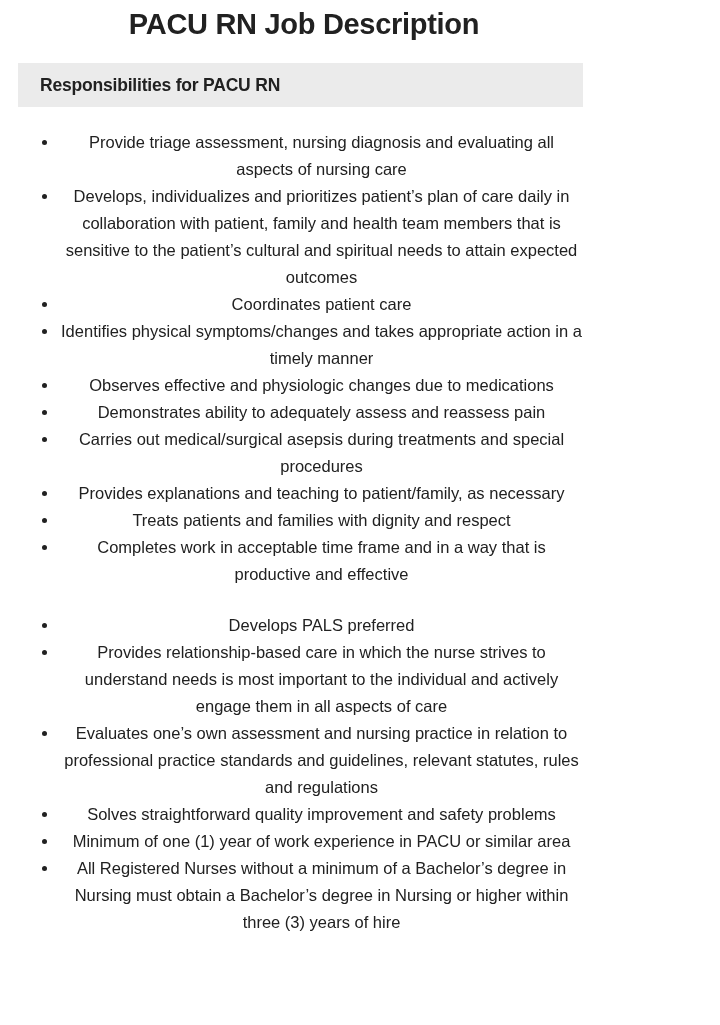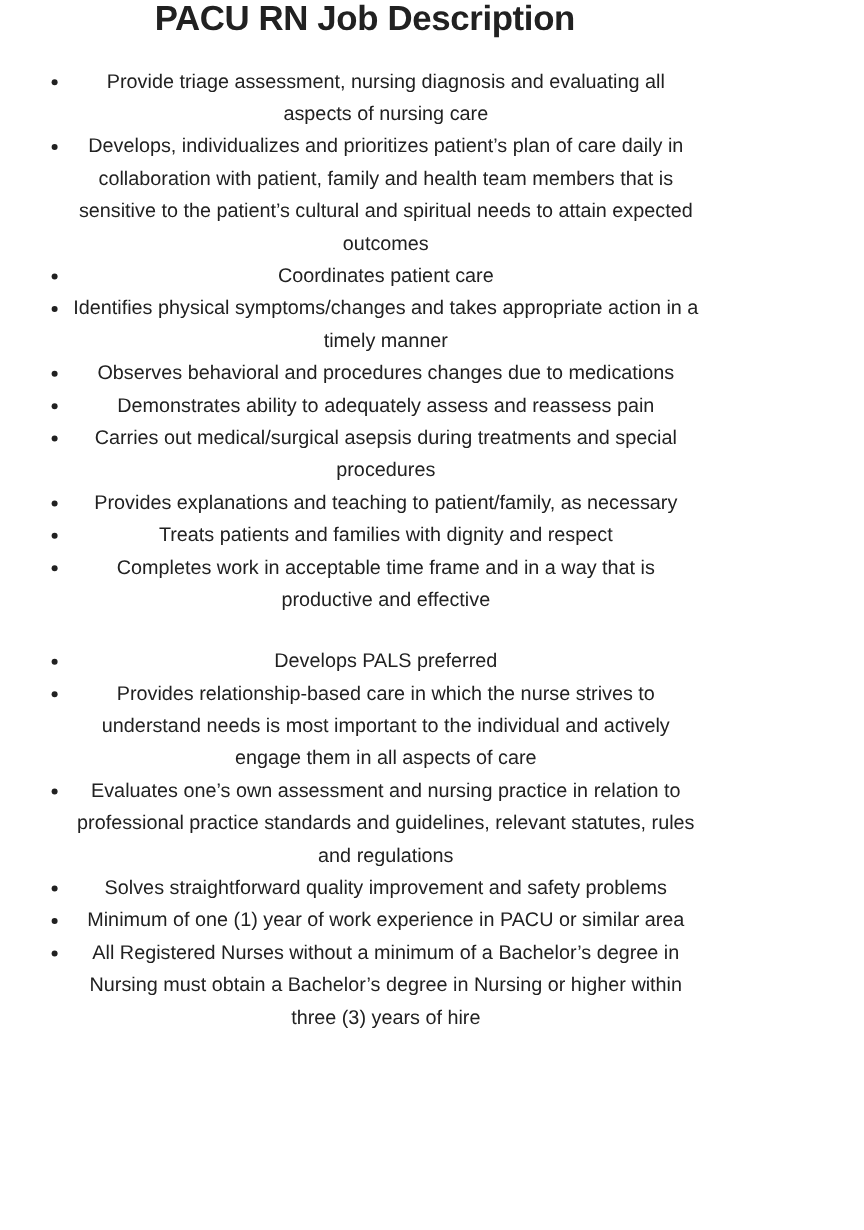--- a/index.html
+++ b/index.html
@@ -5,20 +5,21 @@
   * { margin: 0; padding: 0; box-sizing: border-box; }
   html, body {
     background: #ffffff;
     width: 720px;
     font-family: "Liberation Sans", sans-serif;
     color: #212121;
   }
   .page {
     width: 608px;
     min-height: 1025px;
+    padding-top: 8px;
     overflow: hidden;
   }
   .doc-title {
     text-align: center;
     font-size: 29px;
     font-weight: bold;
     letter-spacing: -0.3px;
     margin: 0 20px 22px 20px;
     line-height: 1.15;
   }
@@ -49,26 +50,27 @@
 </style>
 </head>
 <body>
 
 <div class="page">
 
   <h1 class="doc-title">PACU RN Job Description</h1>
 
 
   <section class="section">
+    <div class="section-heading">Responsibilities for PACU RN</div>
     <ul class="bullet-list">
         <li>Provide triage assessment, nursing diagnosis and evaluating all aspects of nursing care</li>
         <li>Develops, individualizes and prioritizes patient’s plan of care daily in collaboration with patient, family and health team members that is sensitive to the patient’s cultural and spiritual needs to attain expected outcomes</li>
         <li>Coordinates patient care</li>
         <li>Identifies physical symptoms/changes and takes appropriate action in a timely manner</li>
-        <li>Observes behavioral and procedures changes due to medications</li>
+        <li>Observes effective and physiologic changes due to medications</li>
         <li>Demonstrates ability to adequately assess and reassess pain</li>
         <li>Carries out medical/surgical asepsis during treatments and special procedures</li>
         <li>Provides explanations and teaching to patient/family, as necessary</li>
         <li>Treats patients and families with dignity and respect</li>
         <li>Completes work in acceptable time frame and in a way that is productive and effective</li>
       </ul>
   </section>
 
   <section class="section">
     <ul class="bullet-list">

